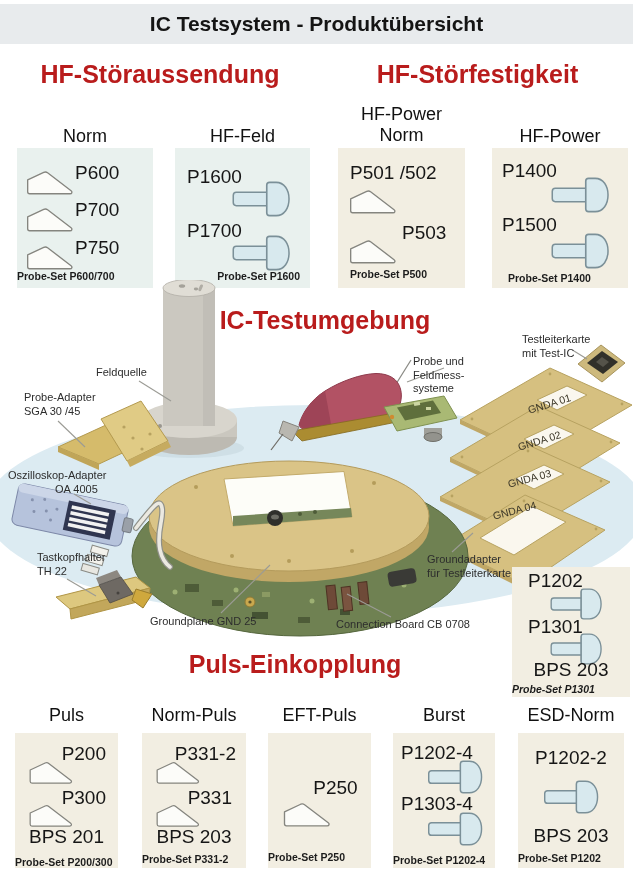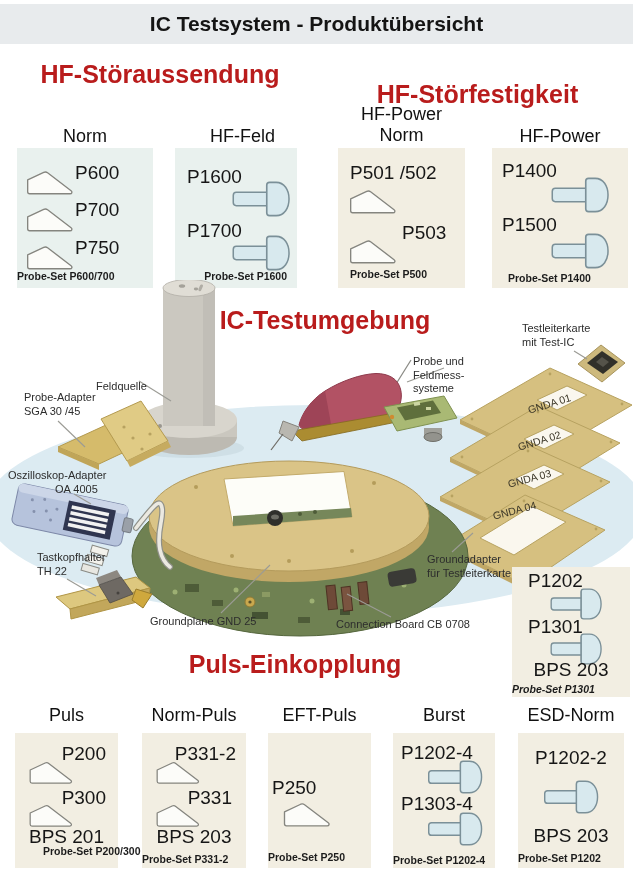--- a/index.html
+++ b/index.html
@@ -37,21 +37,21 @@
       <line x1="38" y1="5" x2="38" y2="35" stroke="#7b9098" stroke-width="1.1"></line>
     </symbol>
   </defs>
 </svg>
 
 <div id="stage">
 
   <div class="titlebar">IC Testsystem - Produktübersicht</div>
 
   <div class="sechdr" style="left:15px;top:60px;width:290px;">HF-Störaussendung</div>
-  <div class="sechdr" style="left:330px;top:60px;width:295px;margin-top:20px;">HF-Störfestigkeit</div>
+  <div class="sechdr" style="left:330px;top:60px;width:295px;">HF-Störfestigkeit</div>
 
   <div class="bhdr" style="left:17px;top:126px;width:136px;">Norm</div>
   <div class="bhdr" style="left:175px;top:126px;width:135px;">HF-Feld</div>
   <div class="bhdr" style="left:338px;top:104px;width:127px;">
     <span style="display:block;">HF-Power</span>
     <span style="display:block;">Norm</span>
   </div>
   <div class="bhdr" style="left:492px;top:126px;width:136px;">HF-Power</div>
 
   <div class="box green" style="left:17px;top:148px;width:136px;height:140px;">
@@ -63,21 +63,21 @@
     <svg class="wedge" style="left:8px;top:58px;width:50px;height:27px;">
         <use href="#sym-wedge"></use>
       </svg>
     <span class="ilabel" style="left:58px;top:89px;">P750</span>
     <svg class="wedge" style="left:8px;top:96px;width:50px;height:27px;">
         <use href="#sym-wedge"></use>
       </svg>
     <div class="bfoot foot-c" style="bottom:6px;">Probe-Set P600/700</div>
   </div>
 
-  <div class="box green" style="left:175px;top:148px;width:122px;height:140px;">
+  <div class="box green" style="left:175px;top:148px;width:135px;height:140px;">
     <span class="ilabel" style="left:12px;top:18px;">P1600</span>
     <svg class="tprobe" style="left:54px;top:32px;width:64px;height:38px;">
         <use href="#sym-tprobe"></use>
       </svg>
     <span class="ilabel" style="left:12px;top:72px;">P1700</span>
     <svg class="tprobe" style="left:54px;top:86px;width:64px;height:38px;">
         <use href="#sym-tprobe"></use>
       </svg>
     <div class="bfoot" style="right:10px;bottom:6px;">Probe-Set P1600</div>
   </div>
@@ -271,39 +271,39 @@
       <line x1="444" y1="368" x2="407" y2="382"></line>
       <line x1="574" y1="351" x2="587" y2="359"></line>
       <line x1="452" y1="552" x2="473" y2="533"></line>
       <line x1="221" y1="613" x2="270" y2="565"></line>
       <line x1="391" y1="617" x2="347" y2="594"></line>
     </g>
   </svg>
 
   <div class="sechdr" style="left:200px;top:306px;width:250px;z-index:3;">IC-Testumgebung</div>
 
-  <div class="slabel" style="left:96px;top:380px;text-align:center;">Feldquelle</div>
+  <div class="slabel" style="left:96px;top:366px;text-align:center;">Feldquelle</div>
   <div class="slabel" style="left:24px;top:391px;">
     <span>Probe-Adapter</span>
     <span>SGA 30 /45</span>
   </div>
   <div class="slabel" style="left:8px;top:469px;">
     <span>Oszilloskop-Adapter</span>
     <span style="padding-left:47px;">OA 4005</span>
   </div>
   <div class="slabel" style="left:37px;top:551px;">
     <span>Tastkopfhalter</span>
     <span>TH 22</span>
   </div>
   <div class="slabel" style="left:413px;top:355px;">
     <span>Probe und</span>
     <span>Feldmess-</span>
     <span>systeme</span>
   </div>
-  <div class="slabel" style="left:522px;top:322px;">
+  <div class="slabel" style="left:522px;top:333px;">
     <span>Testleiterkarte</span>
     <span>mit Test-IC</span>
   </div>
   <div class="slabel" style="left:427px;top:553px;">
     <span>Groundadapter</span>
     <span>für Testleiterkarte</span>
   </div>
   <div class="slabel" style="left:150px;top:615px;">Groundplane GND 25</div>
   <div class="slabel" style="left:336px;top:618px;">Connection Board CB 0708</div>
 
@@ -336,38 +336,38 @@
   <div class="box beige" style="left:15px;top:733px;width:103px;height:135px;">
     <span class="ilabel" style="right:12px;top:10px;">P200</span>
     <svg class="wedge" style="left:12px;top:27px;width:48px;height:25px;">
         <use href="#sym-wedge"></use>
       </svg>
     <span class="ilabel" style="right:12px;top:54px;">P300</span>
     <svg class="wedge" style="left:12px;top:70px;width:48px;height:25px;">
         <use href="#sym-wedge"></use>
       </svg>
     <div class="bps" style="top:93px;">BPS 201</div>
-    <div class="bfoot foot-c" style="bottom:11px;padding-left:28px;">Probe-Set P200/300</div>
+    <div class="bfoot foot-c" style="bottom:0;">Probe-Set P200/300</div>
   </div>
 
   <div class="box beige" style="left:142px;top:733px;width:104px;height:135px;">
     <span class="ilabel" style="right:10px;top:10px;">P331-2</span>
     <svg class="wedge" style="left:12px;top:27px;width:48px;height:25px;">
         <use href="#sym-wedge"></use>
       </svg>
     <span class="ilabel" style="right:14px;top:54px;">P331</span>
     <svg class="wedge" style="left:12px;top:70px;width:48px;height:25px;">
         <use href="#sym-wedge"></use>
       </svg>
     <div class="bps" style="top:93px;">BPS 203</div>
     <div class="bfoot foot-c" style="bottom:3px;">Probe-Set P331-2</div>
   </div>
 
   <div class="box beige" style="left:268px;top:733px;width:103px;height:135px;">
-    <span class="ilabel" style="left:4px;width:100%;text-align:left;top:44px;">P250</span>
+    <span class="ilabel" style="left:16px;width:100%;text-align:center;top:44px;">P250</span>
     <svg class="wedge" style="left:12px;top:68px;width:54px;height:27px;">
         <use href="#sym-wedge"></use>
       </svg>
     <div class="bfoot foot-c" style="bottom:5px;">Probe-Set P250</div>
   </div>
 
   <div class="box beige" style="left:393px;top:733px;width:102px;height:135px;">
     <span class="ilabel" style="left:8px;top:9px;">P1202-4</span>
     <svg class="tprobe" style="left:30px;top:26px;width:64px;height:36px;">
         <use href="#sym-tprobe"></use>

